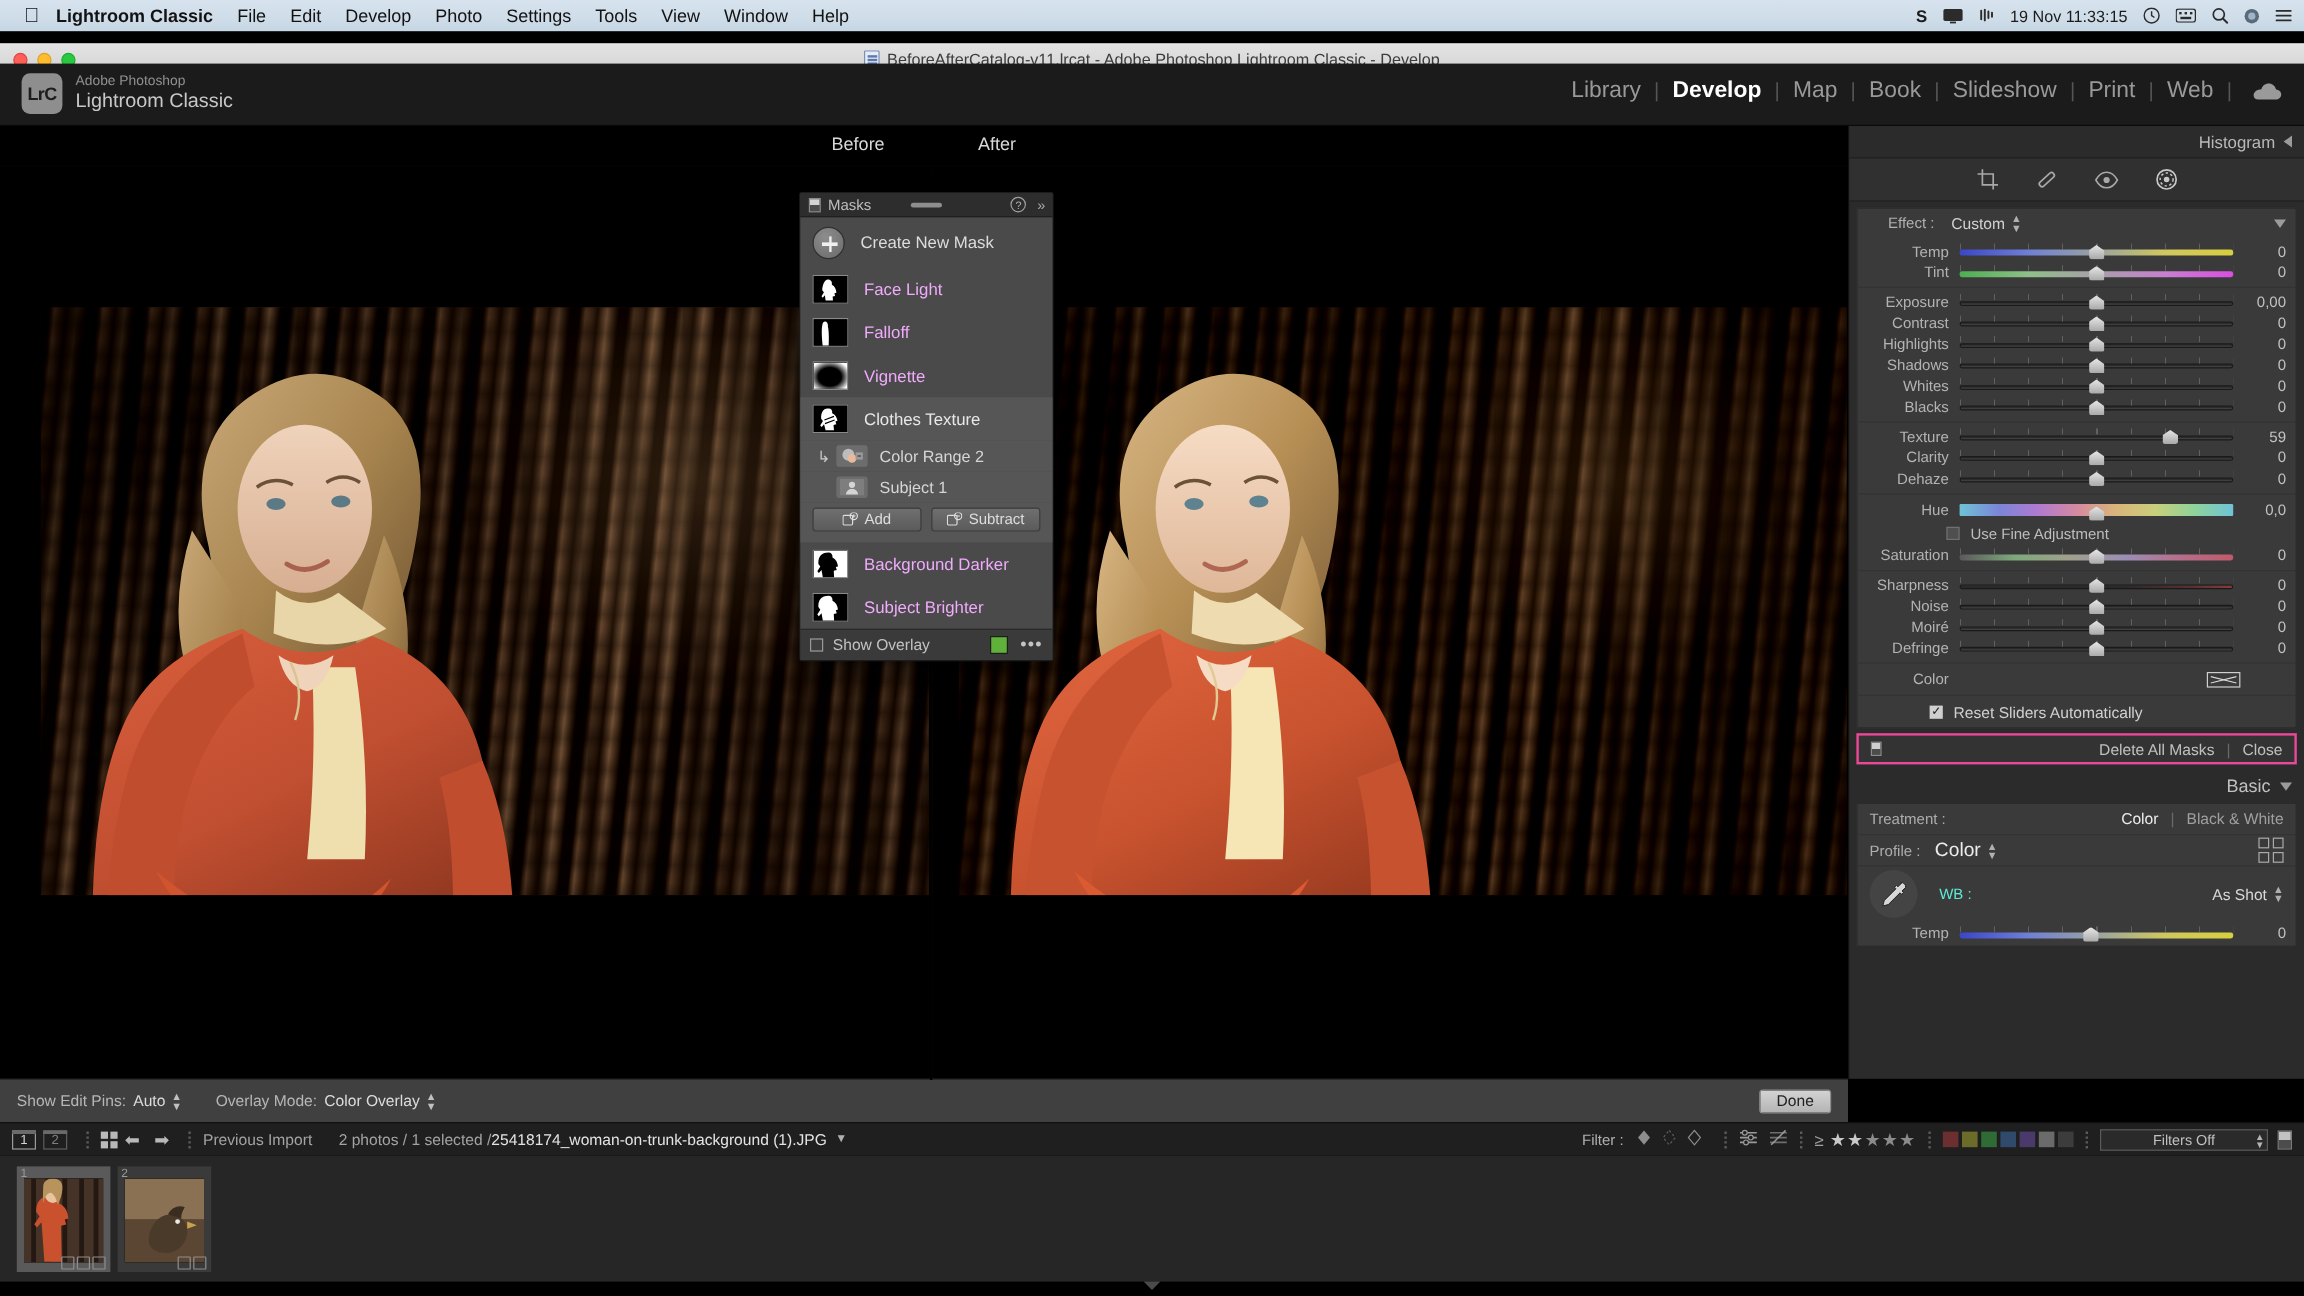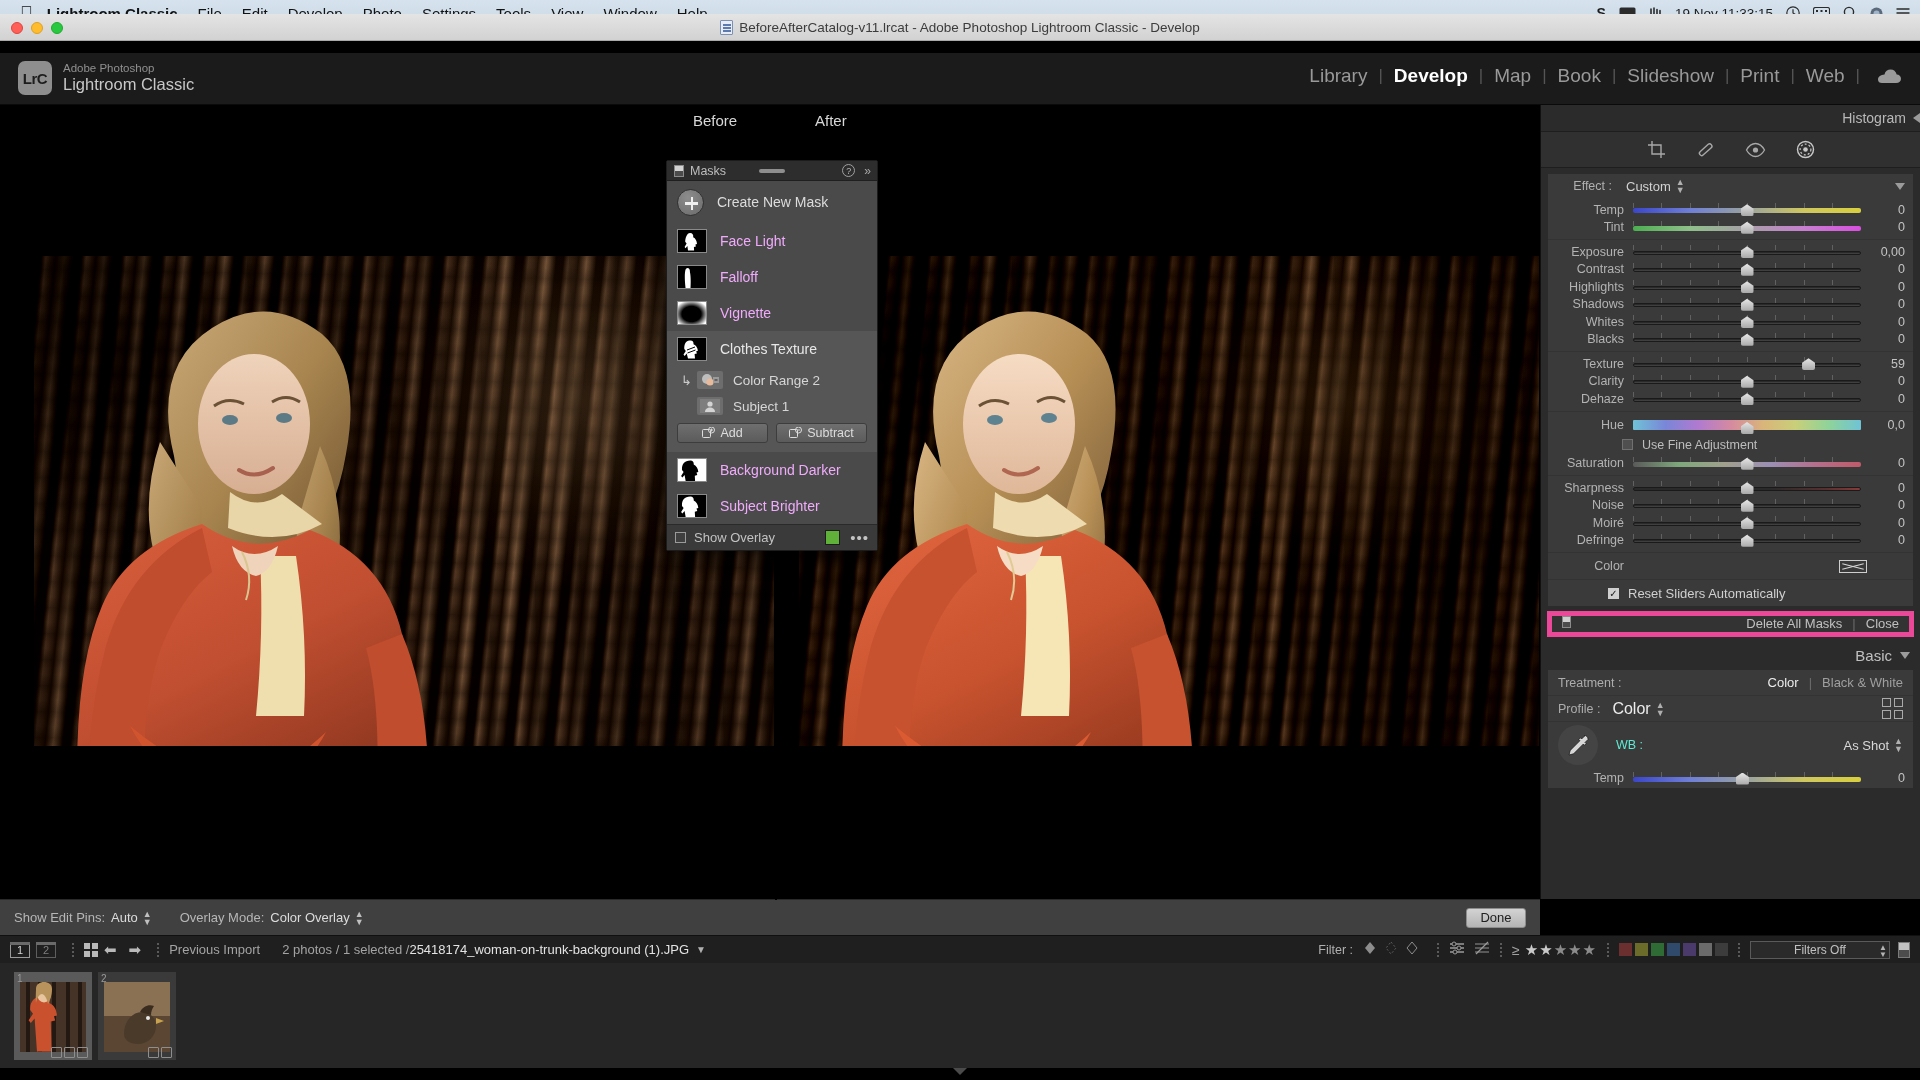--- a/index.html
+++ b/index.html
@@ -22,21 +22,21 @@
   }
   .macbar .apple { font-size: 17px; margin: 0 14px 0 10px; line-height: 1; position: relative; top: -1px;}
   .macbar .appname { font-weight: bold; margin-right: 20px; }
   .macbar .mitem { margin-right: 20px; }
   .macbar .spacer { flex: 1 1 auto; }
   .macbar .ritem { margin-left: 13px; display: flex; align-items: center; color:#1b1b1b; }
   .macbar .ritem svg { display: block; }
 
   
   .titlebar {
-    position: absolute; top: 14px; left: 0; width: 1920px; height: 27px;
+    position: absolute; top: 36px; left: 0; width: 1920px; height: 27px;
     background: linear-gradient(180deg,#e4e4e4,#d2d2d2);
     border-bottom: 1px solid #a9a9a9;
     display: flex; align-items: center; justify-content: center;
     font-size: 13.5px; color: #3c3c3c;
   }
   .traffic { position: absolute; left: 11px; top: 8px; display: flex; gap: 8px; }
   .dot { width: 12px; height: 12px; border-radius: 50%; }
   .dot.r { background: #ff5f57; border:0.5px solid #e0443e;}
   .dot.y { background: #febc2e; border:0.5px solid #dea123;}
   .dot.g { background: #28c840; border:0.5px solid #1dad2b;}
@@ -149,21 +149,21 @@
     height: 26px; background: #3a3a3a; display: flex; align-items: center;
     padding: 0 8px; border-top: 1px solid #2a2a2a;
   }
   .chk { width: 11px; height: 11px; border: 1px solid #9a9a9a; background: #3f3f3f; }
   .masks-foot .label { margin-left: 8px; font-size: 13px; color: #c2c2c2; }
   .swatch { width: 15px; height: 15px; border: 1px solid #1d1d1d; margin-left: auto; }
   .dots { margin-left: 10px; color: #c4c4c4; font-size: 15px; letter-spacing: 1px; line-height: 0.6; }
 
   
   .rpanel { position: absolute; top: 105px; left: 1540px; width: 380px; height: 794px; background: #2b2b2b; border-left: 1px solid #111; overflow: hidden;}
-  .hist-head { height: 26px; display: flex; align-items: center; justify-content: flex-end; background: #2b2b2b; }
+  .hist-head { height: 26px; display: flex; align-items: center; justify-content: flex-end; padding-right: 10px; background: #2b2b2b; }
   .hist-head .t { font-size: 14px; color: #b9b9b9; margin-right: 7px; }
   .caret { width: 0; height: 0; border-top: 5px solid transparent; border-bottom: 5px solid transparent; border-right: 7px solid #9b9b9b; }
   .caret.down { border: none; border-left: 5px solid transparent; border-right: 5px solid transparent; border-top: 7px solid #9b9b9b; }
 
   .toolstrip { height: 37px; background: #303030; border-top: 1px solid #1e1e1e; border-bottom: 1px solid #1e1e1e; display: flex; align-items: center; justify-content: center; gap: 30px; }
   .toolstrip .ti { color: #a8a8a8; display: flex; align-items: center; }
 
   .eff-block { background: #3a3a3a; margin: 5px 6px 0 6px; border: 1px solid #2b2b2b; }
   .eff-row { display: flex; align-items: center; height: 24px; padding: 0 8px; }
   .eff-row .lbl { font-size: 12.5px; color: #b0b0b0; width: 56px; text-align: right; }
@@ -197,21 +197,21 @@
   .color-row { display: flex; align-items: center; height: 26px; padding: 0 8px; }
   .color-row .nm { font-size: 12.5px; color: #b3b3b3; width: 68px; text-align: right; }
   .color-chip { margin-left: auto; margin-right: 38px; width: 28px; height: 13px; border: 1px solid #cfcfcf; background:#3a3a3a; position: relative; }
   .color-chip::before, .color-chip::after { content:""; position:absolute; top:50%; left:2px; right:2px; height:1px; background:#d8d8d8; transform-origin:center;}
   .color-chip::before { transform: rotate(14deg);} .color-chip::after{ transform: rotate(-14deg);}
 
   .resetauto { display: flex; align-items: center; height: 27px; padding-left: 60px; border-top: 1px solid #333; }
   .resetauto .cb { width: 11px; height: 11px; background: #cfcfcf; color: #1b1b1b; font-size: 10px; display:flex;align-items:center;justify-content:center;}
   .resetauto .lbl { margin-left: 9px; font-size: 13px; color: #d0d0d0; }
 
-  .mask-foot2 { height: 26px; background: #333333; display: flex; align-items: flex-start; padding: 0 10px; margin: 4px 6px 0 6px; border: 5px solid #ec4899;}
+  .mask-foot2 { height: 26px; background: #333333; display: flex; align-items: center; padding: 0 10px; margin: 4px 6px 0 6px; border: 2px solid #ec4899;}
   .mask-foot2 .mk-ico { width:9px;height:12px;background:linear-gradient(180deg,#cfcfcf 0 50%,#4c4c4c 50%);border:1px solid #8b8b8b;}
   .mask-foot2 .right { margin-left: auto; display: flex; align-items: center; gap: 10px; font-size: 13px; color: #c0c0c0;}
   .mask-foot2 .sep { color: #6a6a6a; }
 
   .basic-head { height: 28px; display: flex; align-items: center; justify-content: flex-end; padding-right: 10px; margin-top: 4px;}
   .basic-head .t { font-size: 15px; color: #c0c0c0; margin-right: 8px; }
 
   .basic-block { background: #3a3a3a; margin: 0 6px; border: 1px solid #2b2b2b; }
   .brow { display: flex; align-items: center; height: 26px; padding: 0 10px; border-bottom: 1px solid #333; }
   .brow .lbl { font-size: 12.5px; color: #adadad; }

